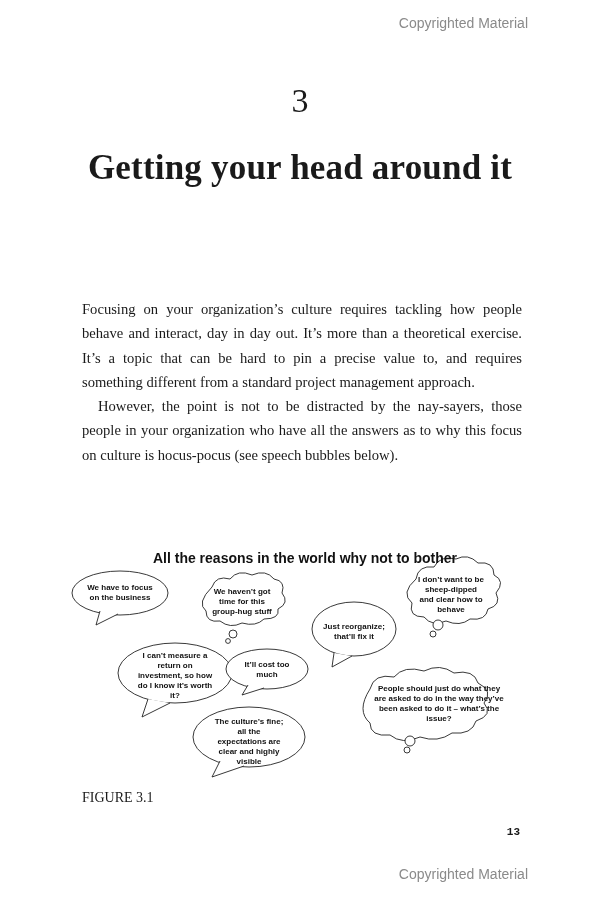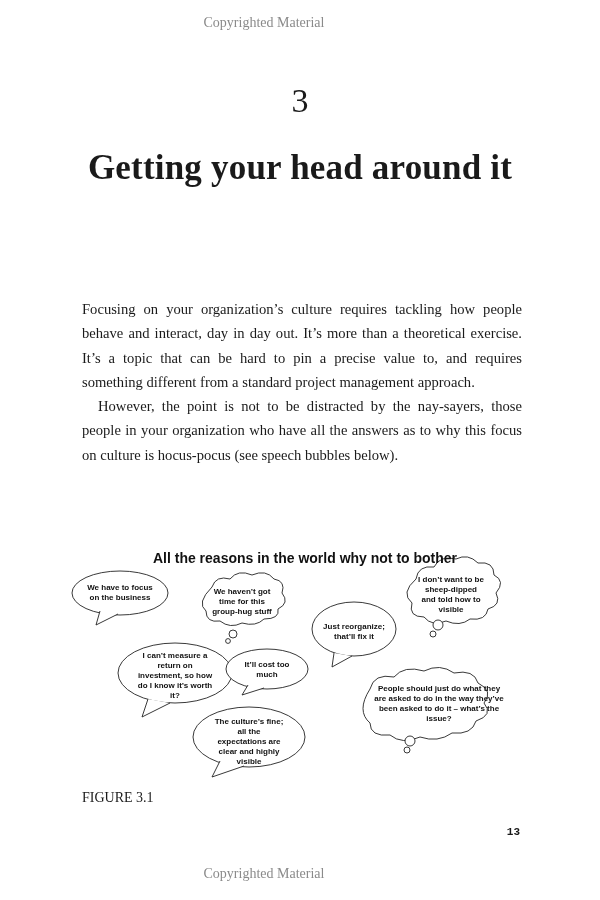--- a/index.html
+++ b/index.html
@@ -1,17 +1,17 @@
 <!DOCTYPE html>
 <html><head>
   <meta charset="utf-8">
   <style>
     html, body { margin: 0; padding: 0; background: #ffffff; }
     body { width: 600px; height: 900px; position: relative; overflow: hidden; color: #1a1a1a; }
-    .watermark { position: absolute; left: 0; width: 528px; text-align: center; font-family: Liberation Serif, serif; font-size: 14px; color: #8a8a8a; }
+    .watermark { position: absolute; left: 0; width: 528px; text-align: right; font-family: Liberation Sans, sans-serif; font-size: 14px; color: #8a8a8a; }
     .wm-top { top: 15px; }
     .wm-bottom { top: 866px; }
     .chapter-num { position: absolute; top: 82px; left: 0; width: 600px; text-align: center; font-family: "Liberation Serif", serif; font-size: 34px; color: #1a1a1a; }
     .chapter-title { position: absolute; top: 148px; left: 0; width: 600px; text-align: center; font-family: "Liberation Serif", serif; font-weight: bold; font-size: 35px; color: #1a1a1a; letter-spacing: 0.2px; }
     .body-text { position: absolute; top: 297px; left: 82px; width: 440px; font-family: "Liberation Serif", serif; font-size: 14.6px; line-height: 24.3px; text-align: justify; color: #1a1a1a; }
     .body-text p { margin: 0; }
     .body-text p.indent { text-indent: 16px; }
     .figure { position: absolute; top: 545px; left: 70px; width: 470px; height: 240px; }
     .figure svg { position: absolute; left: 0; top: 0; }
     .fig-title { position: absolute; top: 5px; left: 0; width: 470px; text-align: center; font-family: "Liberation Sans", sans-serif; font-weight: bold; font-size: 14px; color: #111; }
@@ -79,21 +79,21 @@
         <path d="M150 216 L142 232 L174 221" fill="#fff"></path>
       </g>
     </g>
   </svg>
 
   <div class="fig-title">All the reasons in the world why not to bother</div>
 
   <div class="bubble-text" style="left:14px; top:38px; width:72px;">We have to focus on the business</div>
   <div class="bubble-text" style="left:140px; top:42px; width:64px;">We haven’t got time for this group-hug stuff</div>
   <div class="bubble-text" style="left:248px; top:77px; width:72px;">Just reorganize; that’ll fix it</div>
-  <div class="bubble-text" style="left:348px; top:30px; width:66px;">I don’t want to be sheep-dipped and told how to visible</div>
+  <div class="bubble-text" style="left:348px; top:30px; width:66px;">I don’t want to be sheep-dipped and clear how to behave</div>
   <div class="bubble-text" style="left:66px; top:106px; width:78px;">I can’t measure a return on investment, so how do I know it’s worth it?</div>
   <div class="bubble-text" style="left:172px; top:115px; width:50px;">It’ll cost too much</div>
   <div class="bubble-text" style="left:304px; top:139px; width:130px;">People should just do what they are asked to do in the way they’ve been asked to do it – what’s the issue?</div>
   <div class="bubble-text" style="left:142px; top:172px; width:74px;">The culture’s fine; all the expectations are clear and highly visible</div>
 </div>
 
 <div class="fig-caption">FIGURE 3.1</div>
 <div class="page-num">13</div>
 
 <div class="watermark wm-bottom">Copyrighted Material</div>

